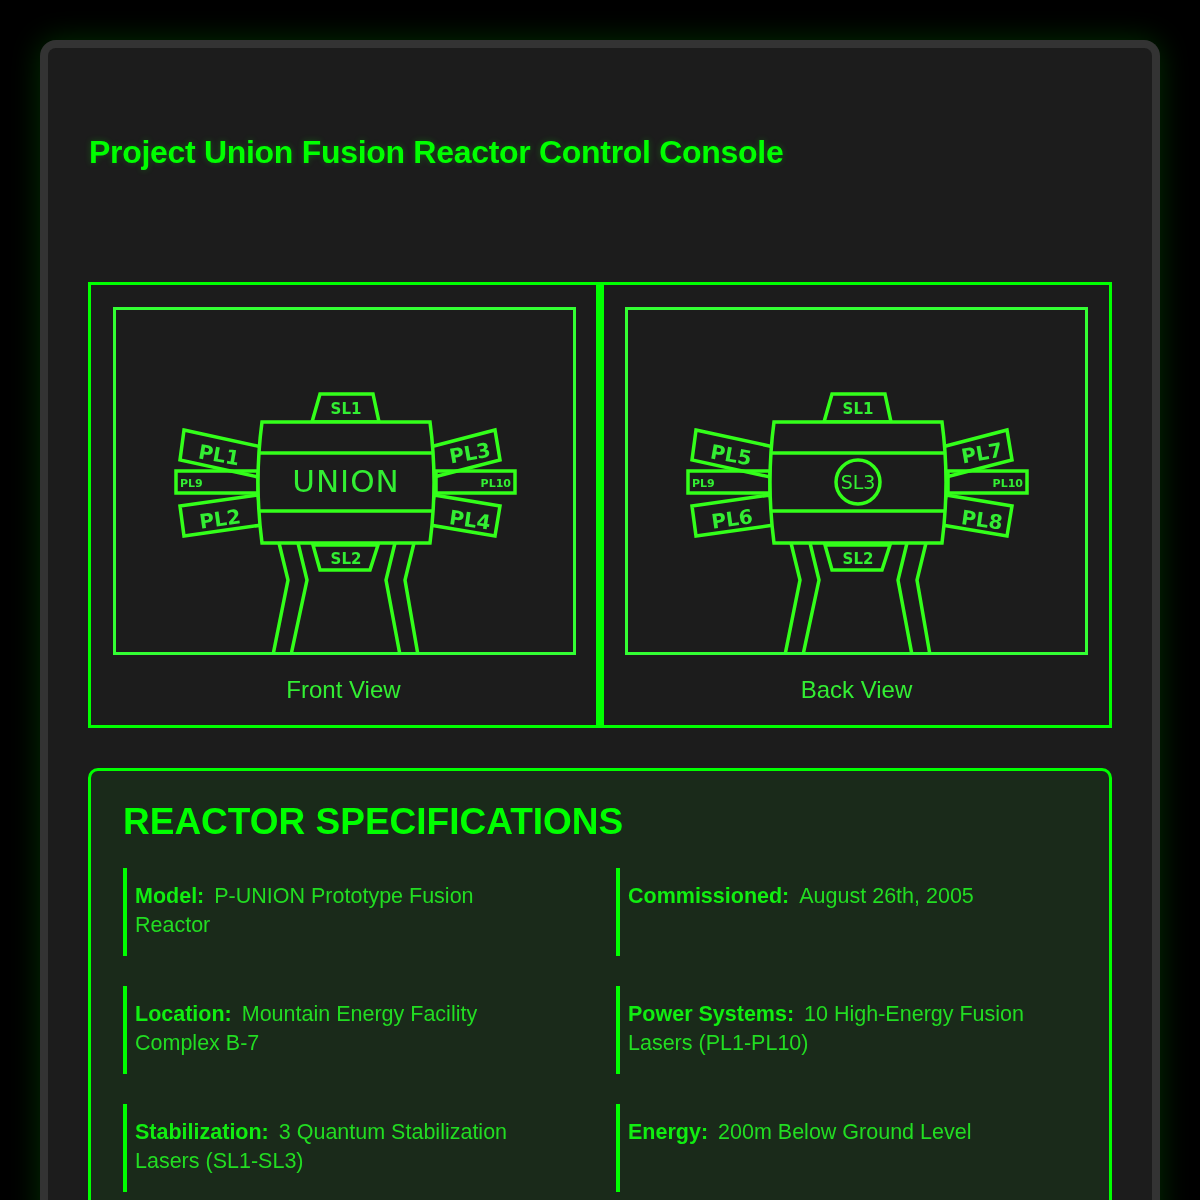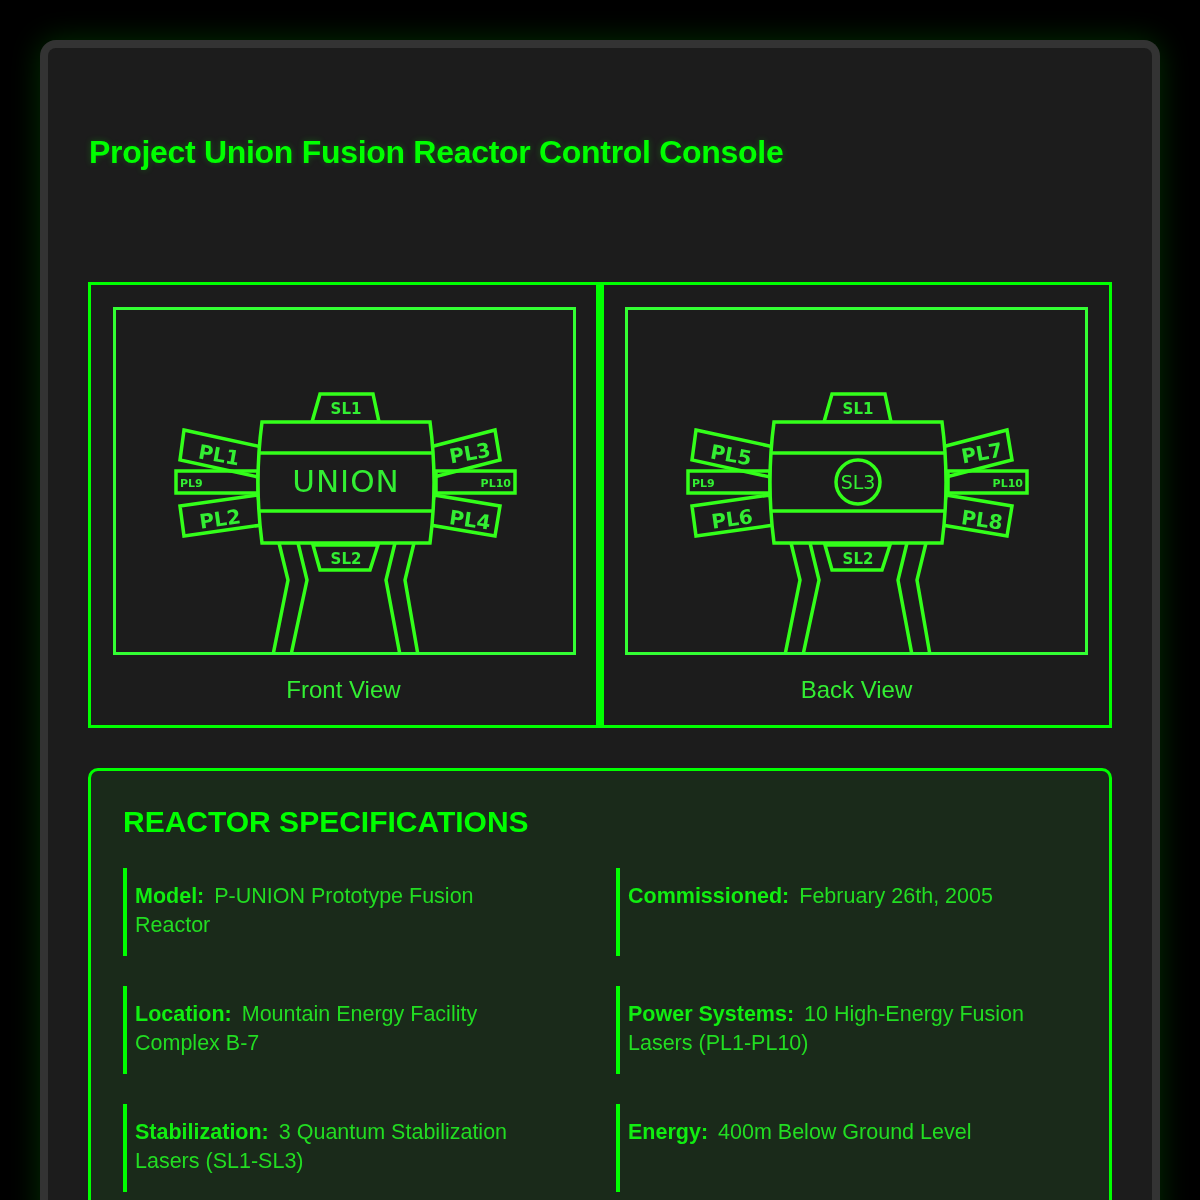--- a/index.html
+++ b/index.html
@@ -46,21 +46,21 @@
     position:absolute; left:0; right:0; top:390px; text-align:center;
     color:#33ee33; font-size:24px; line-height:30px;
   }
   .specs {
     position:absolute; left:88px; top:768px; width:1024px; height:460px;
     box-sizing:border-box; border:3px solid #00ff00; border-radius:10px;
     background:#1a2a1a;
   }
   .specs-title {
     position:absolute; left:32px; top:34px; margin:0;
-    color:#00ff00; font-size:30px; font-weight:bold; line-height:34px;
+    color:#00ff00; font-size:37px; font-weight:bold; line-height:34px;
   }
   .spec-item {
     position:absolute; width:420px; height:88px;
     border-left:4px solid #00ff00; box-sizing:border-box;
     padding:14px 0 0 8px;
     font-size:21.5px; line-height:29px; color:#22dd22;
   }
   .spec-item .k { font-weight:bold; color:#11ee11; margin-right:10px; }
   .spec-item .v { color:#22dd22; }
   .col-l { left:32px; width:420px; }
@@ -163,27 +163,27 @@
   </div>
 </div>
 
 <div class="specs">
   <h2 class="specs-title">REACTOR SPECIFICATIONS</h2>
 
   <div class="spec-item col-l row1">
     <span class="k">Model:</span><span class="v">P-UNION Prototype Fusion Reactor</span>
   </div>
   <div class="spec-item col-r row1">
-    <span class="k">Commissioned:</span><span class="v">February 26th, 2005</span>
+    <span class="k">Commissioned:</span><span class="v">August 26th, 2005</span>
   </div>
   <div class="spec-item col-l row2">
     <span class="k">Location:</span><span class="v">Mountain Energy Facility Complex B-7</span>
   </div>
   <div class="spec-item col-r row2">
     <span class="k">Power Systems:</span><span class="v">10 High-Energy Fusion Lasers (PL1-PL10)</span>
   </div>
   <div class="spec-item col-l row3">
     <span class="k">Stabilization:</span><span class="v">3 Quantum Stabilization Lasers (SL1-SL3)</span>
   </div>
   <div class="spec-item col-r row3">
-    <span class="k">Energy:</span><span class="v">400m Below Ground Level</span>
+    <span class="k">Energy:</span><span class="v">200m Below Ground Level</span>
   </div>
 </div>
 
 </body></html>

